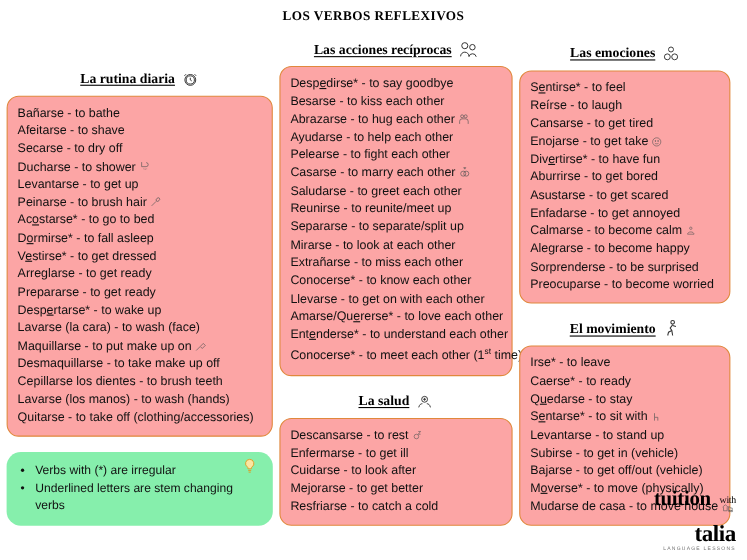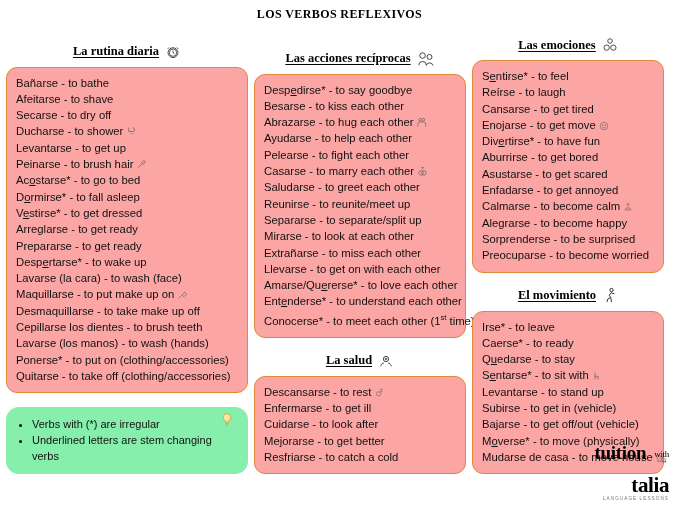--- a/index.html
+++ b/index.html
@@ -201,21 +201,20 @@
           <li><span>Prepararse</span> - <span>to get ready</span></li>
           <li><span>Desp</span><span class="u">e</span><span>rtarse*</span> - <span>to wake up</span></li>
           <li><span>Lavarse (la cara)</span> - <span>to wash (face)</span></li>
           <li><span>Maquillarse</span> - <span>to put make up on</span><span class="inline-icon"><svg width="11" height="11" viewBox="0 0 24 24" fill="none" stroke="#555" stroke-width="1.3">
                   <path d="M3 21l7-7"></path>
                   <path d="M11 13l6-6 4 4-6 6z"></path>
                 </svg></span></li>
           <li><span>Desmaquillarse</span> - <span>to take make up off</span></li>
           <li><span>Cepillarse los dientes</span> - <span>to brush teeth</span></li>
           <li><span>Lavarse (los manos)</span> - <span>to wash (hands)</span></li>
-          <li><span>Ponerse*</span> - <span>to put on (clothing/accessories)</span></li>
           <li><span>Quitarse</span> - <span>to take off (clothing/accessories)</span></li>
         </ul>
       </div>
 
       <div class="note-box">
         <span class="bulb">
           <svg width="14" height="18" viewBox="0 0 24 28" fill="none" stroke="#d8a02a" stroke-width="1.5">
             <path d="M12 3a6.5 6.5 0 0 0-3.6 11.9c.6.5.9 1.1.9 1.8v1.1h5.4v-1.1c0-.7.3-1.3.9-1.8A6.5 6.5 0 0 0 12 3z" fill="#fbe6a2"></path>
             <path d="M9.7 20.5h4.6M10.3 23h3.4"></path>
           </svg>
@@ -255,20 +254,21 @@
           <li><span>Casarse</span> - <span>to marry each other</span><span class="inline-icon"><svg width="11" height="11" viewBox="0 0 24 24" fill="none" stroke="#555" stroke-width="1.3">
                   <circle cx="9" cy="15" r="5"></circle>
                   <circle cx="15" cy="15" r="5"></circle>
                   <path d="M12 6l-2-3h4z"></path>
                 </svg></span></li>
           <li><span>Saludarse</span> - <span>to greet each other</span></li>
           <li><span>Reunirse</span> - <span>to reunite/meet up</span></li>
           <li><span>Separarse</span> - <span>to separate/split up</span></li>
           <li><span>Mirarse</span> - <span>to look at each other</span></li>
           <li><span>Extrañarse</span> - <span>to miss each other</span></li>
+          <li><span>Conocerse*</span> - <span>to know each other</span></li>
           <li><span>Llevarse</span> - <span>to get on with each other</span></li>
           <li><span>Amarse/Qu</span><span class="u">e</span><span>rerse*</span> - <span>to love each other</span></li>
           <li><span>Ent</span><span class="u">e</span><span>nderse*</span> - <span>to understand each other</span></li>
           <li><span>Conocerse*</span> - <span>to meet each other (1</span><span class="sup">st</span><span> time)</span></li>
         </ul>
       </div>
 
       <div class="section-head">
         <span class="head-text">La salud</span>
         <span class="head-icon">
@@ -305,21 +305,21 @@
               <circle cx="17" cy="16" r="4"></circle>
           </svg>
         </span>
       </div>
 
       <div class="verb-box">
         <ul class="verb-list">
           <li><span>S</span><span class="u">e</span><span>ntirse*</span> - <span>to feel</span></li>
           <li><span>Reírse</span> - <span>to laugh</span></li>
           <li><span>Cansarse</span> - <span>to get tired</span></li>
-          <li><span>Enojarse</span> - <span>to get move</span><span class="inline-icon"><svg width="10" height="10" viewBox="0 0 24 24" fill="none" stroke="#555" stroke-width="1.3">
+          <li><span>Enojarse</span> - <span>to get take</span><span class="inline-icon"><svg width="10" height="10" viewBox="0 0 24 24" fill="none" stroke="#555" stroke-width="1.3">
                   <circle cx="12" cy="12" r="9"></circle>
                   <circle cx="9" cy="10" r=".9" fill="#555"></circle>
                   <circle cx="15" cy="10" r=".9" fill="#555"></circle>
                   <path d="M8 15c1.3 1.5 6.7 1.5 8 0"></path>
                 </svg></span></li>
           <li><span>Div</span><span class="u">e</span><span>rtirse*</span> - <span>to have fun</span></li>
           <li><span>Aburrirse</span> - <span>to get bored</span></li>
           <li><span>Asustarse</span> - <span>to get scared</span></li>
           <li><span>Enfadarse</span> - <span>to get annoyed</span></li>
           <li><span>Calmarse</span> - <span>to become calm</span><span class="inline-icon"><svg width="10" height="10" viewBox="0 0 24 24" fill="none" stroke="#555" stroke-width="1.3">

